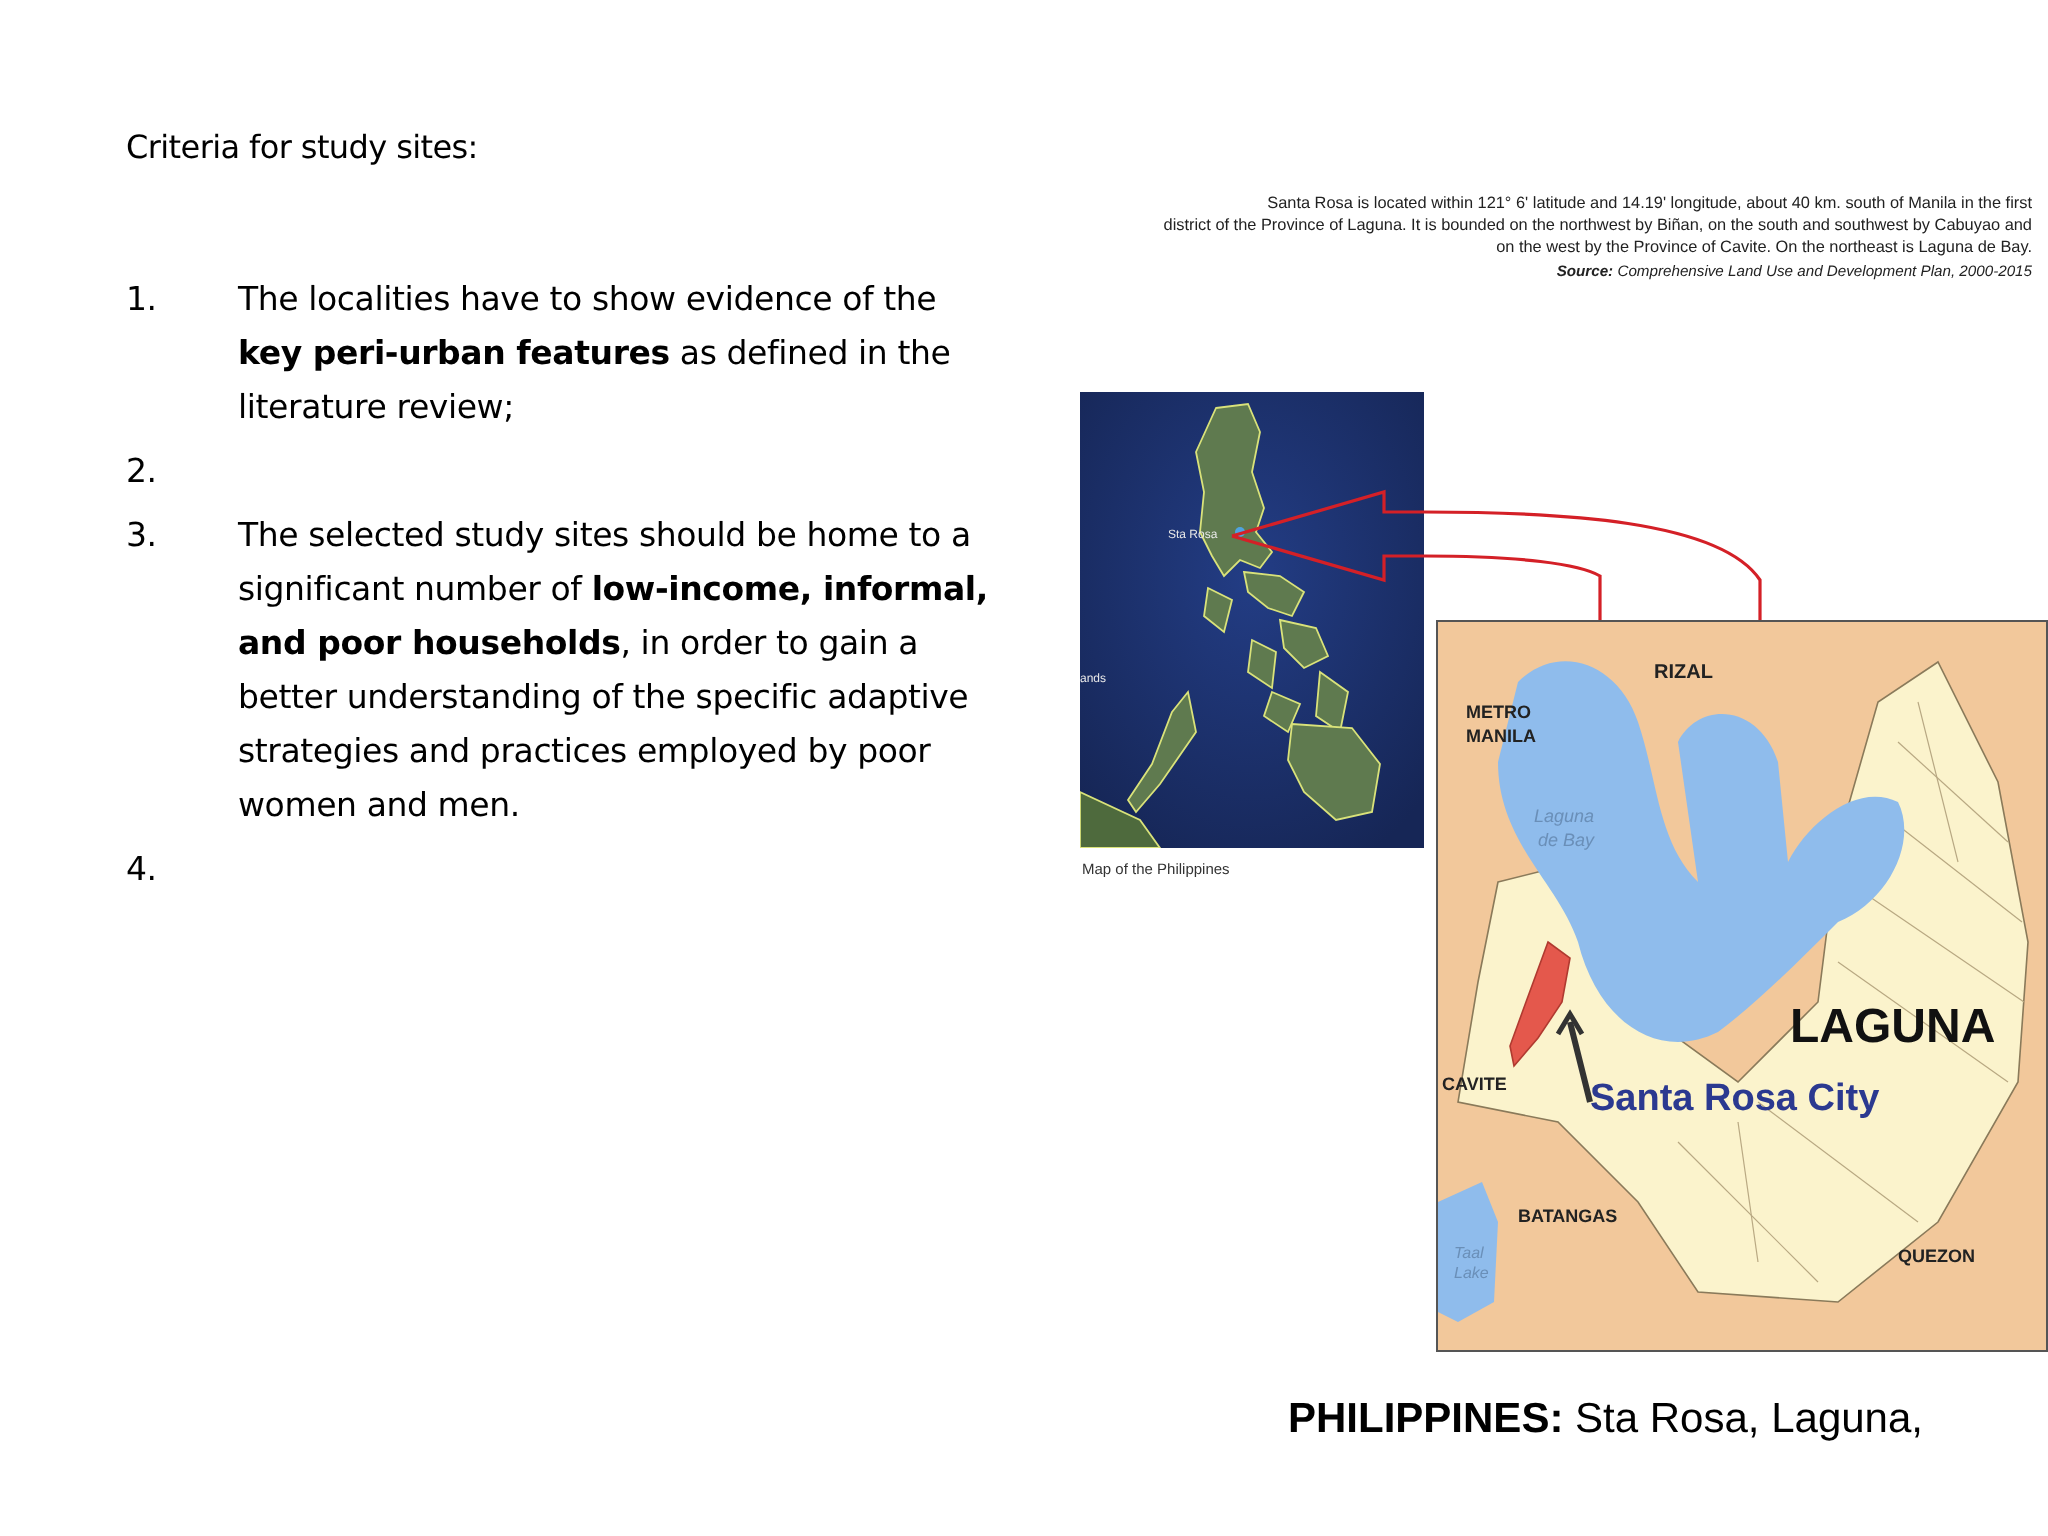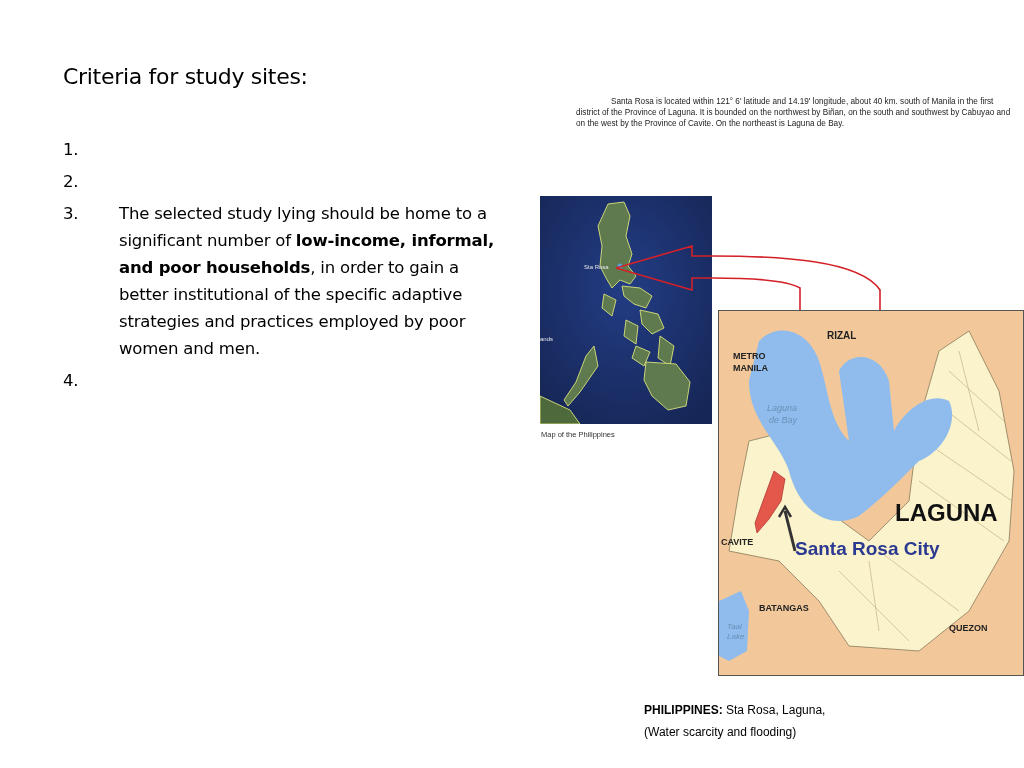--- a/index.html
+++ b/index.html
@@ -1,56 +1,58 @@
 <!DOCTYPE html>
 <html><head>
 <meta charset="utf-8">
 <style>
   html, body { margin:0; padding:0; }
   body { width:1024px; height:768px; background:#ffffff; position:relative; overflow:hidden;
          font-family:"Liberation Sans", sans-serif; color:#000; }
-  .title { position:absolute; left:63px; top:64px; font-size:22px; font-family:"DejaVu Sans", sans-serif; font-weight:normal; letter-spacing:-0.3px; }
+  .title { position:absolute; left:63px; top:64px; font-size:16px; font-family:"DejaVu Sans", sans-serif; font-weight:normal; letter-spacing:-0.3px; }
   .criteria { position:absolute; left:63px; top:136px; width:440px; font-family:"DejaVu Sans", sans-serif; font-size:16.5px; line-height:27px; letter-spacing:-0.2px; }
   .item { display:flex; margin-bottom:5px; }
   .num { width:56px; flex:none; }
   .body { flex:1; }
   .body b { font-weight:bold; }
-  .quote { position:absolute; left:576px; top:96px; width:440px; font-size:8.2px; line-height:11.2px; color:#222; }
+  .quote { position:absolute; left:576px; top:96px; width:440px; font-size:8.2px; line-height:11.2px; color:#222;text-align:right; }
   .quote p { margin:0; text-indent:35px; }
   .quote .src { font-style:italic; font-size:7.6px; }
   .quote .src b { font-style:italic; }
   .phil { position:absolute; left:540px; top:196px; width:172px; height:228px; background:#1c2f6e; overflow:hidden; }
   .phil-caption { position:absolute; left:541px; top:430px; font-size:7.5px; color:#333; }
   .laguna { position:absolute; left:718px; top:310px; width:304px; height:364px; border:1px solid #555; background:#fef9c3; overflow:hidden; }
-  .caption { position:absolute; left:644px; top:699px; font-size:12px; line-height:22px; }
+  .caption { position:absolute; left:644px; top:699px; font-size:21px; line-height:22px; }
   svg text { font-family:"Liberation Sans", sans-serif; }
 </style>
 </head>
 <body>
 
 <div class="title">Criteria for study sites:</div>
 
 <div class="criteria">
   <div class="item">
     <span class="num">1.</span>
+    <span class="body"><span>The localities have to show evidence of the </span><b>key peri-urban features</b><span> as defined in the literature review;</span></span>
   </div>
   <div class="item">
     <span class="num">2.</span>
   </div>
   <div class="item">
     <span class="num">3.</span>
-    <span class="body"><span>The selected study lying should be home to a significant number of </span><b>low-income, informal, and poor households</b><span>, in order to gain a better institutional of the specific adaptive strategies and practices employed by poor women and men.</span></span>
+    <span class="body"><span>The selected study sites should be home to a significant number of </span><b>low-income, informal, and poor households</b><span>, in order to gain a better understanding of the specific adaptive strategies and practices employed by poor women and men.</span></span>
   </div>
   <div class="item">
     <span class="num">4.</span>
   </div>
 </div>
 
 <div class="quote">
   <p>Santa Rosa is located within 121° 6' latitude and 14.19' longitude, about 40 km. south of Manila in the first district of the Province of Laguna. It is bounded on the northwest by Biñan, on the south and southwest by Cabuyao and on the west by the Province of Cavite. On the northeast is Laguna de Bay.</p>
+  <div class="src"><b>Source:</b> <span>Comprehensive Land Use and Development Plan, 2000-2015</span></div>
 </div>
 
 <div class="phil">
   <svg width="172" height="228" viewBox="0 0 172 228">
     <defs>
       <radialGradient id="sea" cx="50%" cy="40%" r="70%">
         <stop offset="0" stop-color="#233d85"></stop>
         <stop offset="1" stop-color="#162656"></stop>
       </radialGradient>
     </defs>
@@ -115,14 +117,13 @@
     <text x="2" y="234" font-size="9" font-weight="bold" fill="#222">CAVITE</text>
     <text x="40" y="300" font-size="9" font-weight="bold" fill="#222">BATANGAS</text>
     <text x="8" y="318" font-size="8" font-style="italic" fill="#6a8fb8">Taal</text>
     <text x="8" y="328" font-size="8" font-style="italic" fill="#6a8fb8">Lake</text>
     <text x="230" y="320" font-size="9" font-weight="bold" fill="#222">QUEZON</text>
   </svg>
 </div>
 
 <div class="caption">
   <b>PHILIPPINES:</b><span> Sta Rosa, Laguna,</span><br>
-  <span>(Water scarcity and flooding)</span>
 </div>
 
 </body></html>

